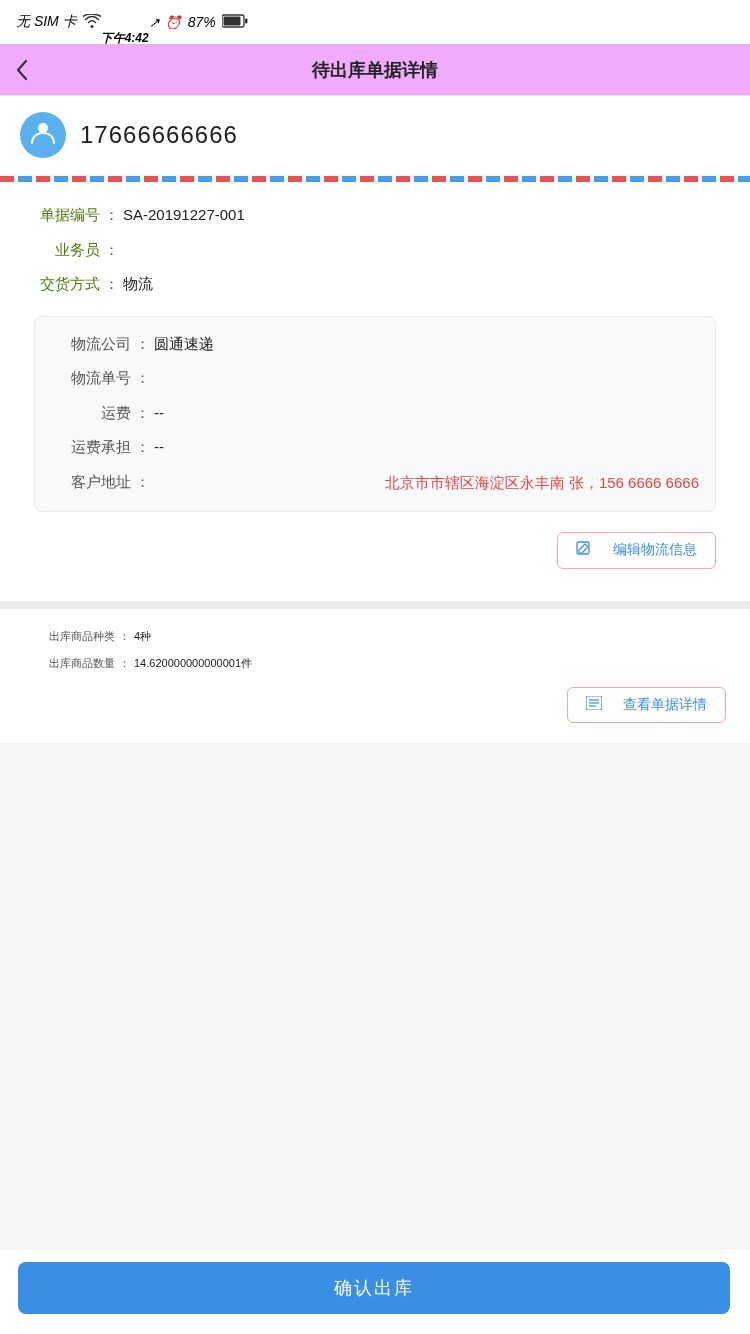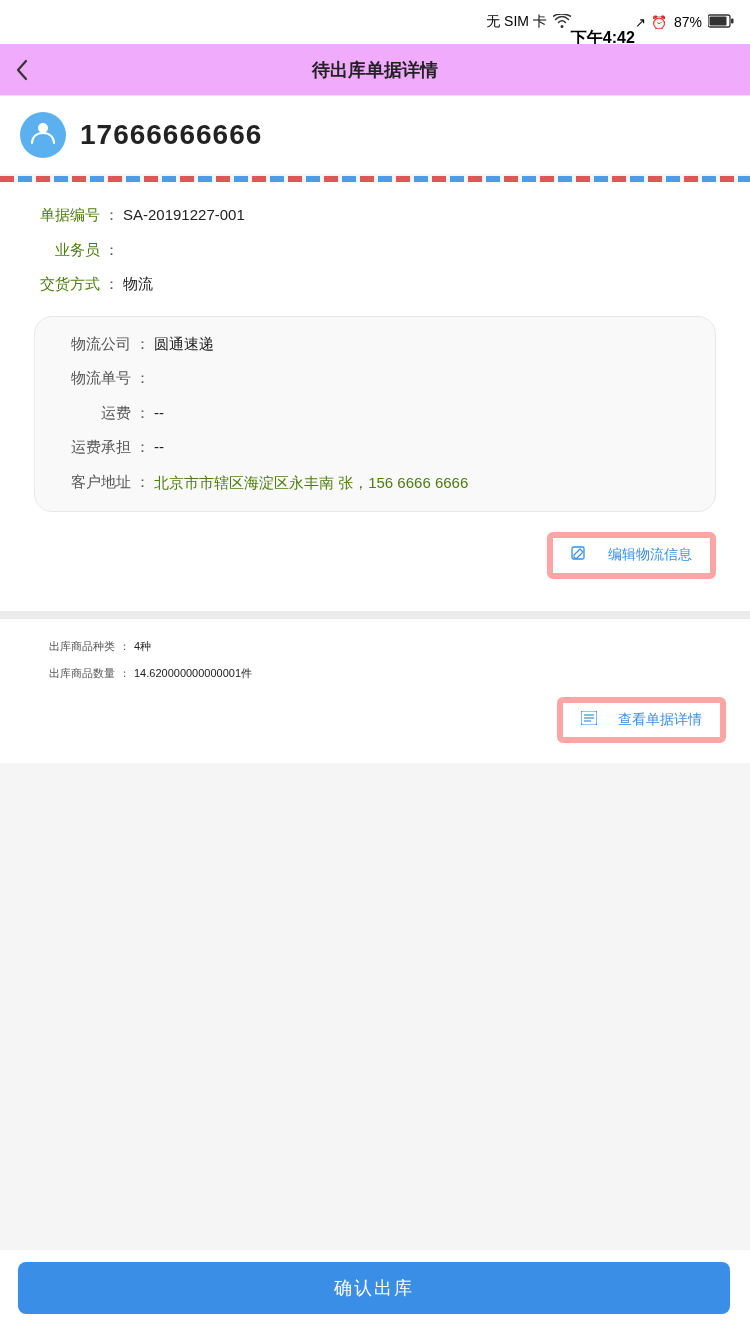--- a/index.html
+++ b/index.html
@@ -12,27 +12,28 @@
       position: relative;
       overflow-x: hidden;
     }
 
     
     .status-bar {
       background: #fff;
       height: 44px;
       display: flex;
       align-items: center;
-      justify-content: flex-end;
+      justify-content: flex-start;
       padding: 0 16px;
       font-size: 15px;
       font-weight: 500;
+      font-style: italic;
     }
     .status-left { display: flex; align-items: center; gap: 6px; font-size: 14px; }
-    .status-center { font-size: 16px; font-weight: 600; margin-top: 32px; }
+    .status-center { font-size: 12px; font-weight: 600; margin-top: 32px; }
     .status-right { display: flex; align-items: center; gap: 6px; font-size: 14px; }
 
     
     .nav-bar {
       background: #f0abfc;
       height: 52px;
       display: flex;
       align-items: center;
       justify-content: center;
       position: relative;
@@ -70,22 +71,22 @@
       display: flex;
       align-items: center;
       justify-content: center;
       flex-shrink: 0;
     }
     .avatar-icon {
       color: #fff;
       font-size: 22px;
     }
     .customer-phone {
-      font-size: 28px;
-      font-weight: 700;
+      font-size: 24px;
+      font-weight: 400;
       color: #222;
       letter-spacing: 1px;
     }
 
     
     .dashed-separator {
       height: 6px;
       background: repeating-linear-gradient(
         90deg,
         #e05555 0px, #e05555 14px,
@@ -121,21 +122,21 @@
     }
     .info-value {
       color: #222;
       flex: 1;
     }
 
     
     .logistics-card {
       background: #f9f9f9;
       border: 1px solid #e8e8e8;
-      border-radius: 18px;
+      border-radius: 8px;
       margin: 20px 14px 10px 14px;
       padding: 16px;
     }
     .logistics-row {
       display: flex;
       align-items: flex-start;
       margin-bottom: 12px;
       font-size: 15px;
       line-height: 1.5;
     }
@@ -157,33 +158,34 @@
       display: flex;
       align-items: center;
       gap: 8px;
     }
     .tracking-icon {
       color: #3a8ee6;
       font-size: 18px;
       cursor: pointer;
     }
     .address-value {
-      color: #4d7c0f;
+      color: #ef4444;
       flex: 1;
       line-height: 1.6;
+      text-align: right;
     }
 
     
     .edit-logistics-btn {
       display: flex;
       justify-content: flex-end;
       padding: 10px 14px 16px 14px;
     }
     .btn-outline {
-      border: 6px solid #fca5a5;
+      border: 1px solid #fca5a5;
       border-radius: 6px;
       padding: 8px 18px;
       color: #3a8ee6;
       font-size: 14px;
       background: #fff;
       cursor: pointer;
       display: flex;
       align-items: center;
       gap: 21px;
     }

